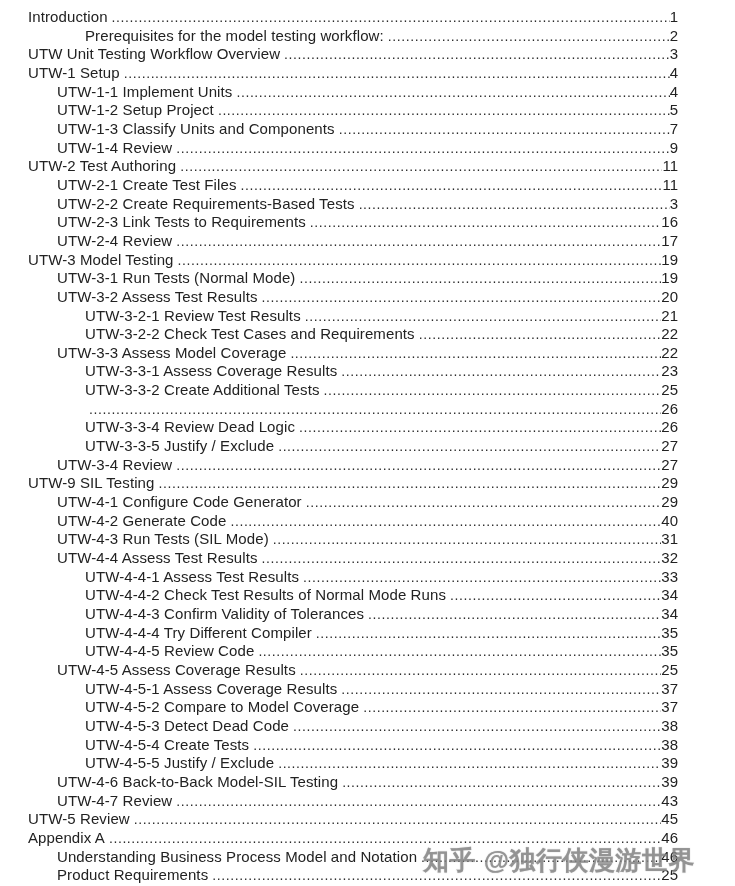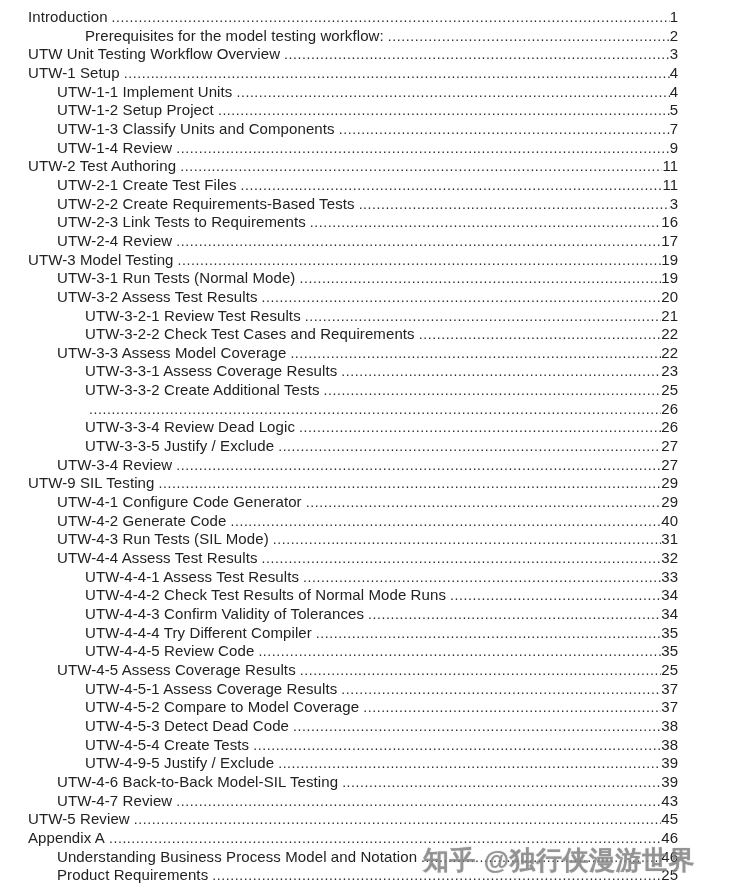--- a/index.html
+++ b/index.html
@@ -261,21 +261,21 @@
     <span class="toc-label">UTW-4-5-3 Detect Dead Code</span>
     <span class="toc-dots"></span>
     <span class="toc-page">38</span>
   </div>
       <div class="toc-row indent-2">
     <span class="toc-label">UTW-4-5-4 Create Tests</span>
     <span class="toc-dots"></span>
     <span class="toc-page">38</span>
   </div>
       <div class="toc-row indent-2">
-    <span class="toc-label">UTW-4-9-5 Justify / Exclude</span>
+    <span class="toc-label">UTW-4-5-5 Justify / Exclude</span>
     <span class="toc-dots"></span>
     <span class="toc-page">39</span>
   </div>
       <div class="toc-row indent-1">
     <span class="toc-label">UTW-4-6 Back-to-Back Model-SIL Testing</span>
     <span class="toc-dots"></span>
     <span class="toc-page">39</span>
   </div>
       <div class="toc-row indent-1">
     <span class="toc-label">UTW-4-7 Review</span>

